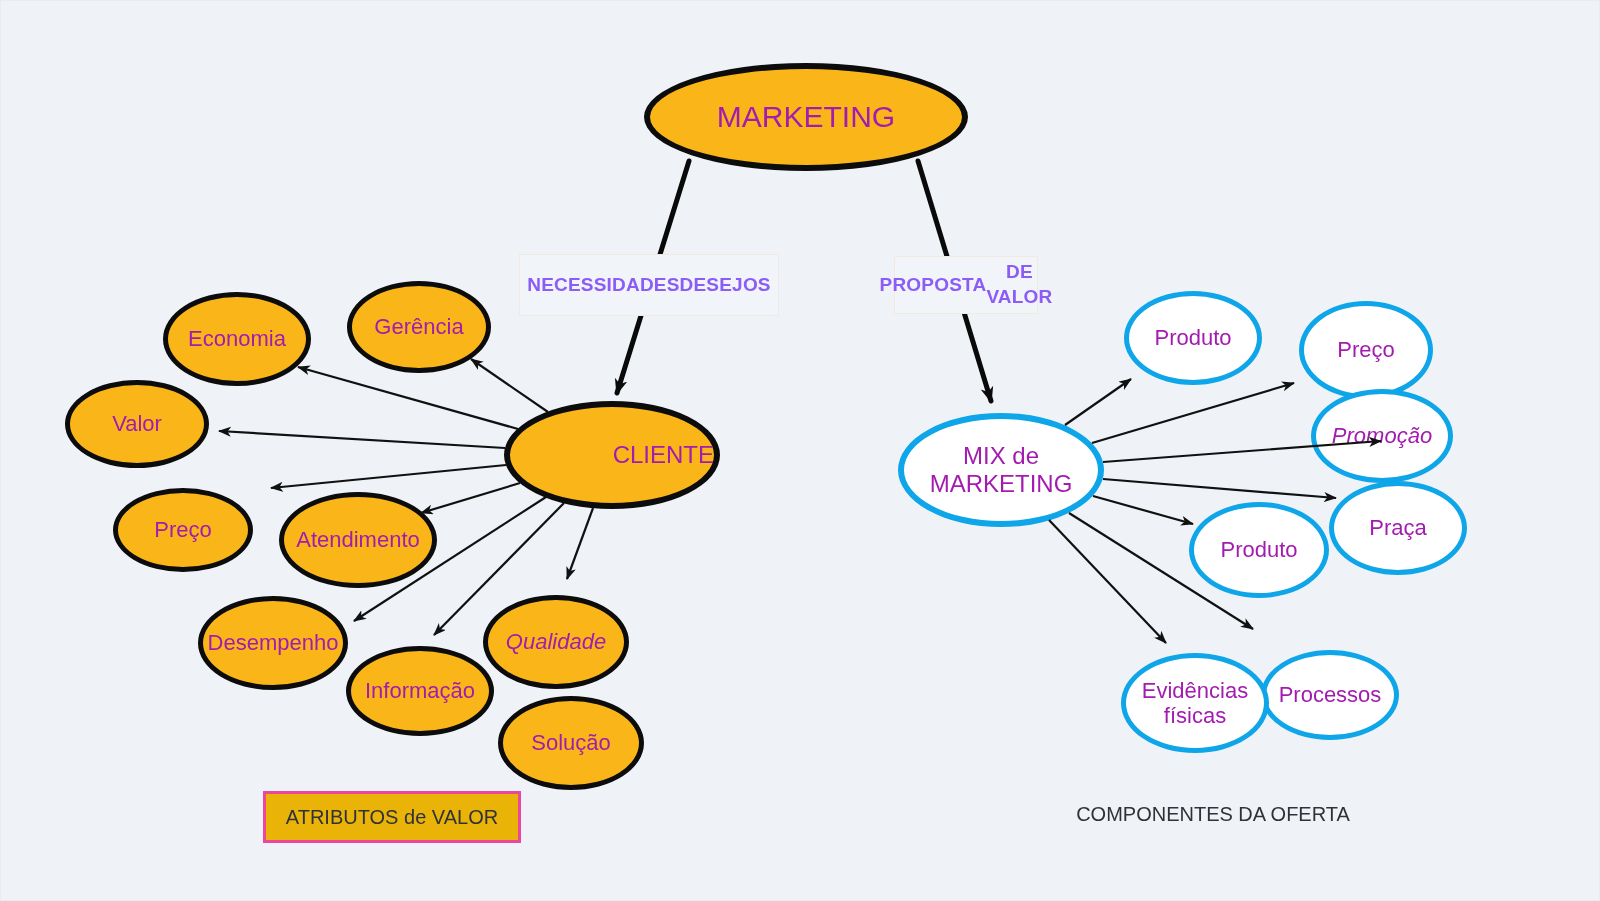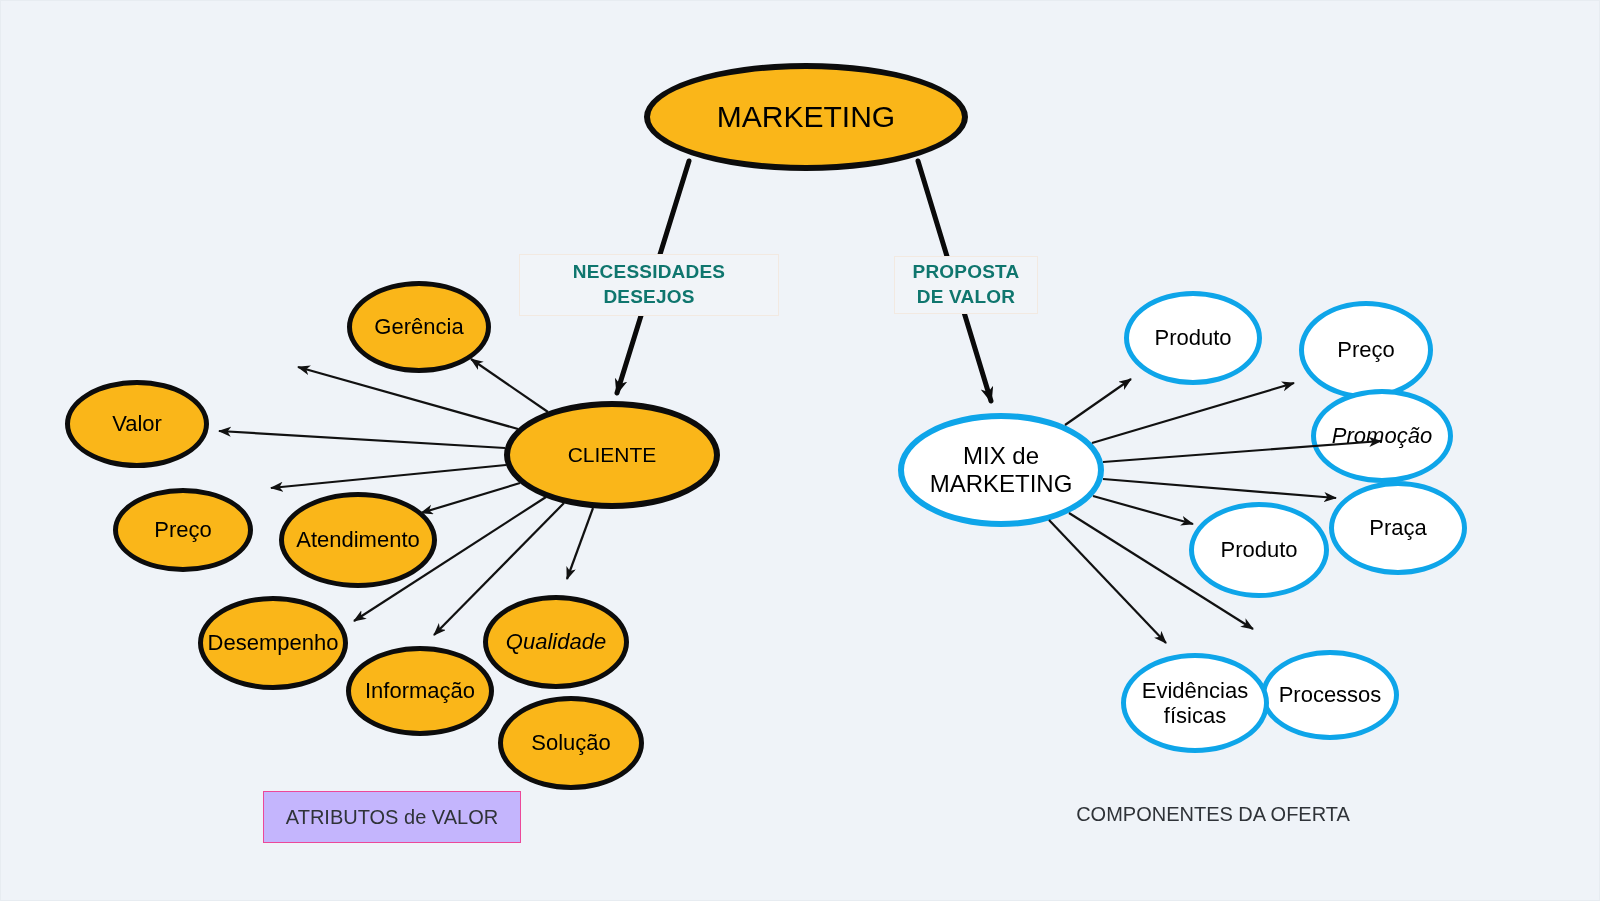--- a/index.html
+++ b/index.html
@@ -4,39 +4,39 @@
 <style>
   html,body{margin:0;padding:0;background:#dfe4ea;}
   .canvas{
     position:relative;width:1600px;height:901px;overflow:hidden;
     background:#EFF3F8;border:1px solid #E7ECF1;box-sizing:border-box;
     font-family:"Liberation Sans", sans-serif;
   }
   svg.edges{position:absolute;left:0;top:0;width:1600px;height:901px;pointer-events:none;}
   #edges-back{z-index:1;}
   .edge-label{
-    position:absolute;z-index:2;display:flex;flex-direction:column;align-items:center;justify-content:center;
+    position:absolute;z-index:2;display:flex;align-items:center;justify-content:center;
     background:#F1F4F8;border:1px solid #F2E9E1;box-sizing:border-box;
-    font-weight:bold;font-size:19px;line-height:1.3;color:#0f766e;text-align:center;letter-spacing:.2px;
+    font-weight:bold;font-size:19px;line-height:1.3;color:#8b5cf6;text-align:center;letter-spacing:.2px;
   }
   .node{
     position:absolute;z-index:3;box-sizing:border-box;border-radius:50%;
     display:flex;flex-direction:column;align-items:center;justify-content:center;
-    text-align:center;color:#000000;line-height:1.15;
+    text-align:center;color:#a21caf;line-height:1.15;
   }
   .orange{background:#FAB619;border:5px solid #0C0C0C;}
   .white{background:#FFFFFF;border:5px solid #0ea5e9;}
   .hub{border-width:6px;}
   #edges-front{z-index:4;}
   .caption{
     position:absolute;z-index:2;display:flex;align-items:center;justify-content:center;
     font-size:20px;color:#2F3338;text-align:center;
   }
-  .caption-box{background:#c4b5fd;border:1px solid #ec4899;box-sizing:border-box;text-align:center;}
-  .f30{font-size:30px;} .f27{font-size:21px;} .f24{font-size:24px;} .f22{font-size:22px;}
+  .caption-box{background:#eab308;border:3px solid #ec4899;box-sizing:border-box;text-align:center;}
+  .f30{font-size:30px;} .f27{font-size:24px;align-items:flex-end;} .f24{font-size:24px;} .f22{font-size:22px;}
   line.thin{stroke:#111111;stroke-width:2.2;}
   line.thick{stroke:#0A0A0A;stroke-width:5;stroke-linecap:round;}
 </style>
 </head>
 <body>
 
 <div class="canvas">
 
   <svg id="edges-back" class="edges" viewBox="0 0 1600 901">
     <defs>
@@ -61,20 +61,23 @@
     <span>MARKETING</span>
   </div>
   <div class="node orange hub f27" style="left:503px;top:400px;width:216px;height:108px;">
     <span>CLIENTE</span>
   </div>
   <div class="node white hub f24" style="left:897px;top:412px;width:206px;height:114px;">
     <span>MIX de</span>
     <span>MARKETING</span>
   </div>
 
+  <div class="node orange f22" style="left:162px;top:291px;width:148px;height:94px;">
+    <span>Economia</span>
+  </div>
   <div class="node orange f22" style="left:346px;top:280px;width:144px;height:92px;">
     <span>Gerência</span>
   </div>
   <div class="node orange f22" style="left:64px;top:379px;width:144px;height:88px;">
     <span>Valor</span>
   </div>
   <div class="node orange f22" style="left:112px;top:487px;width:140px;height:84px;">
     <span>Preço</span>
   </div>
   <div class="node orange f22" style="left:278px;top:491px;width:158px;height:96px;">

